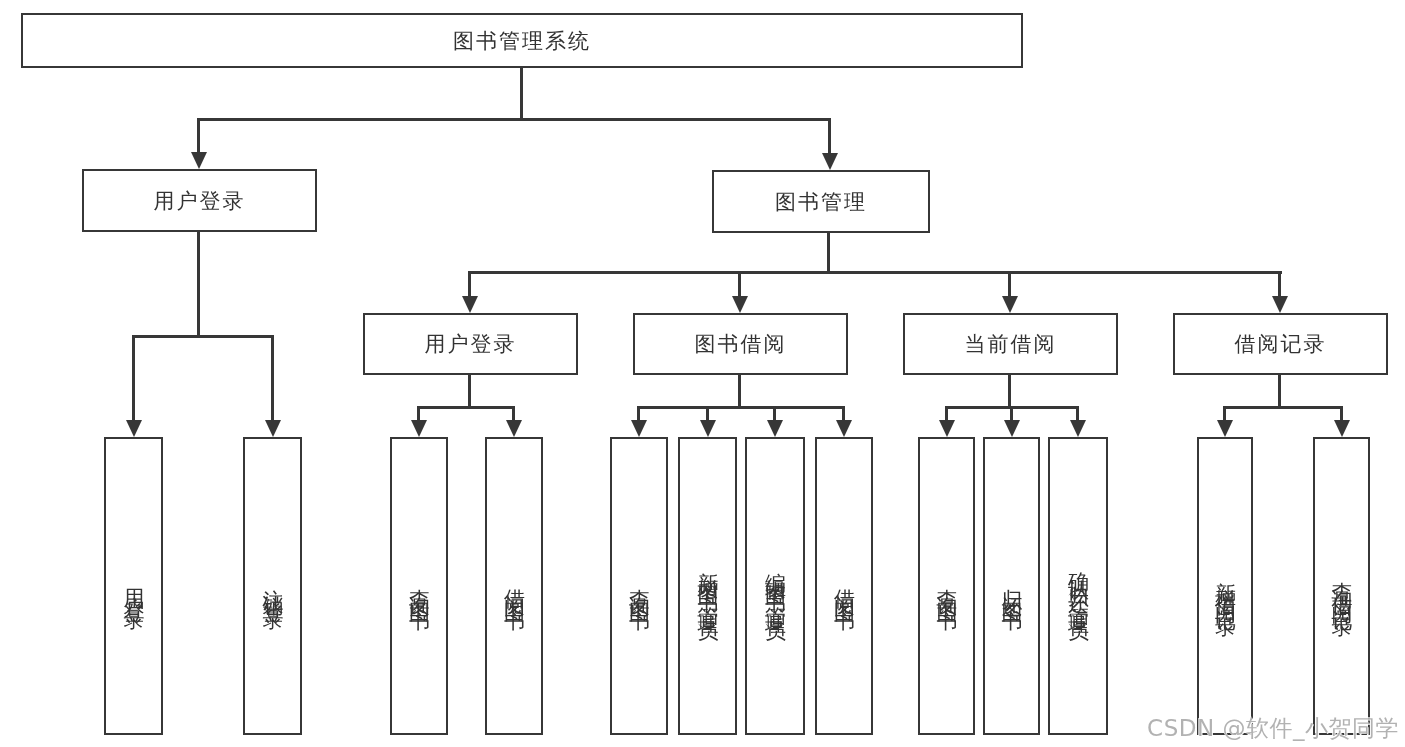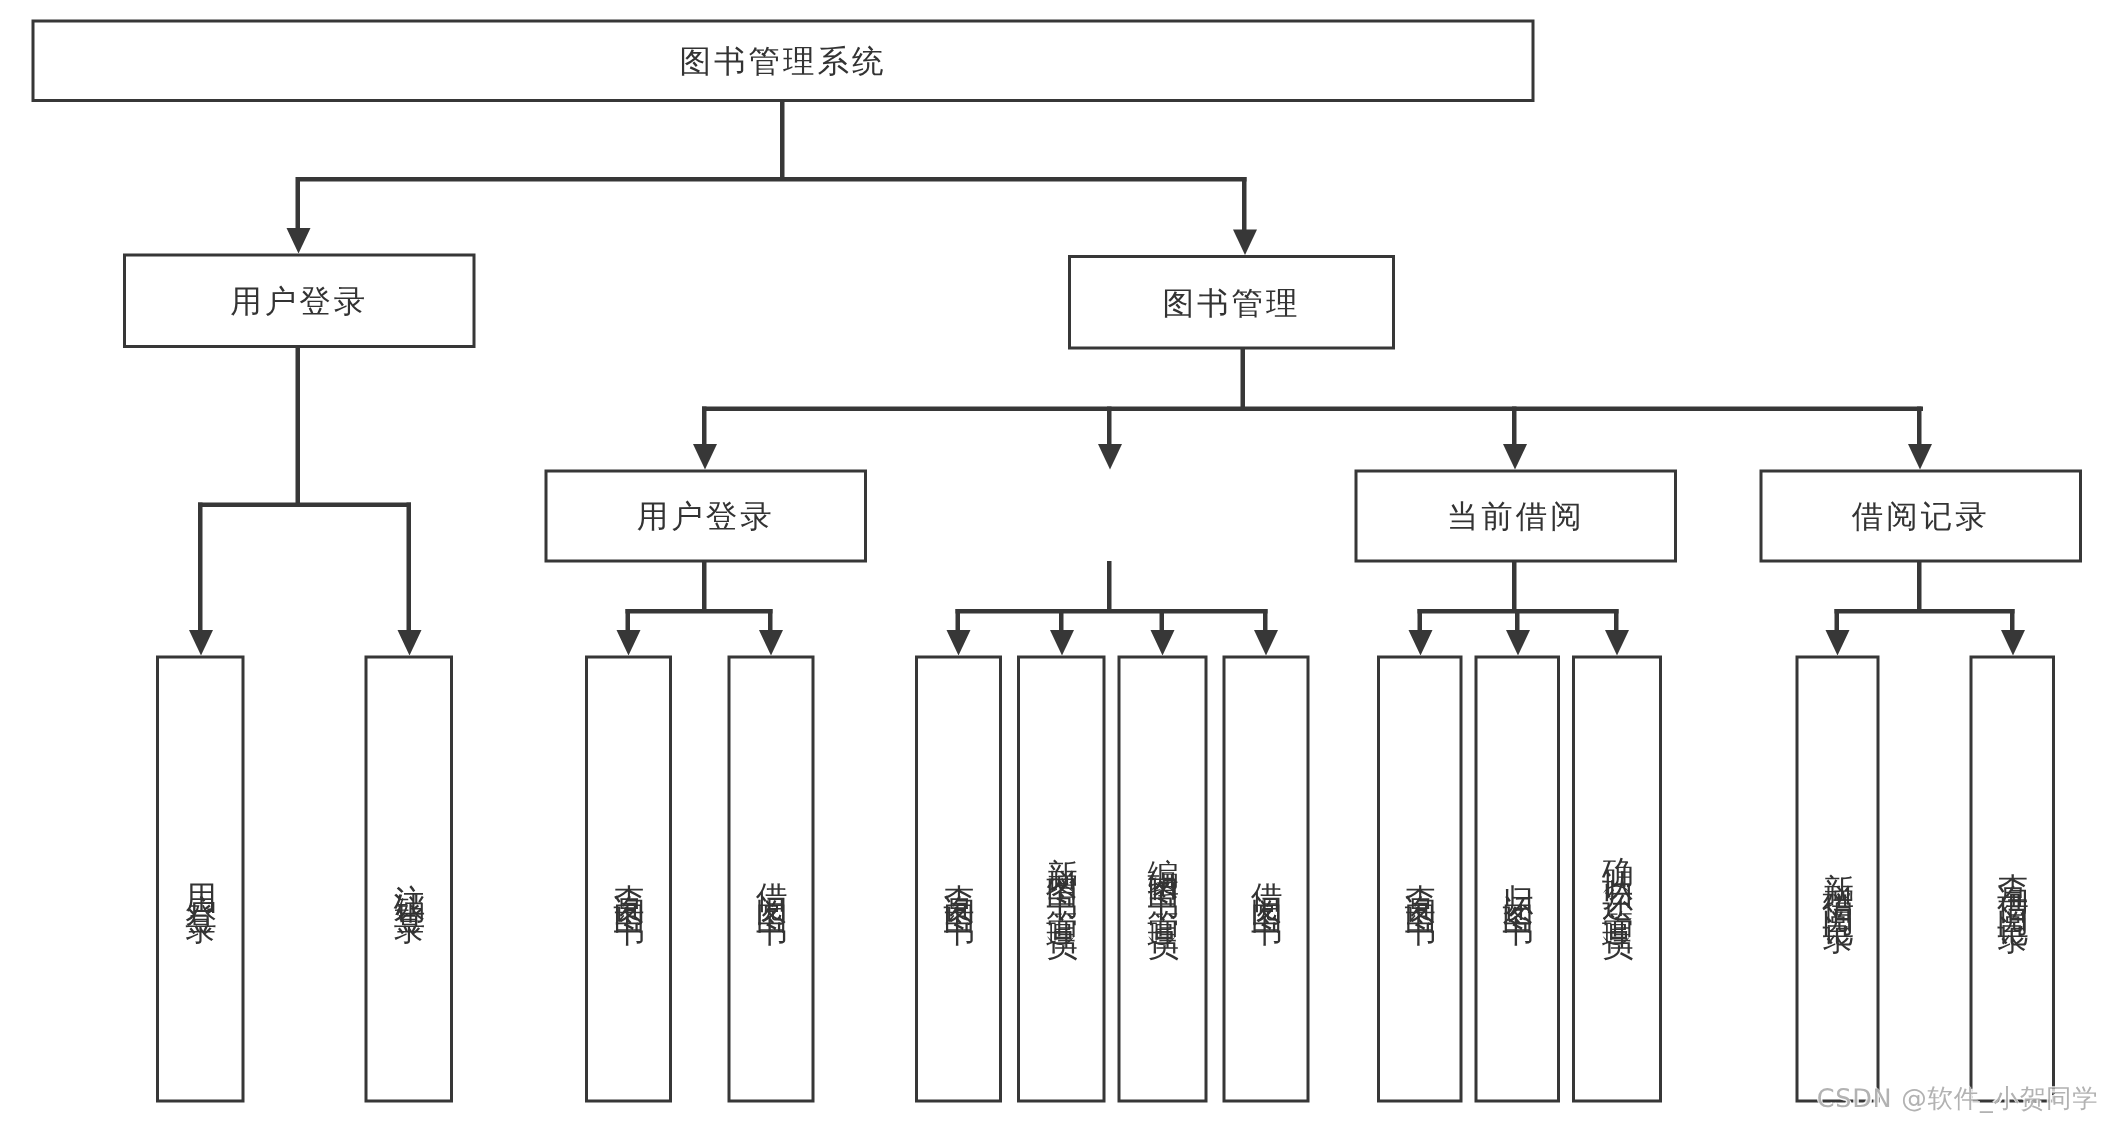--- a/index.html
+++ b/index.html
@@ -38,21 +38,21 @@
     position: absolute;
     width: 0; height: 0;
     border-left: 8px solid transparent;
     border-right: 8px solid transparent;
     border-top: 17px solid #373737;
   }
   .watermark {
     position: absolute;
     right: 6px;
     bottom: 3px;
-    font-size: 17px;
+    font-size: 23px;
     color: #b2b2b2;
     letter-spacing: 0.5px;
     white-space: nowrap;
     z-index: 5;
     text-shadow: 1px 1px 0 rgba(255,255,255,0.95), -1px -1px 0 rgba(255,255,255,0.85);
   }
 </style>
 </head>
 <body>
 
@@ -82,20 +82,21 @@
   <div class="vl" style="left:468px;top:271px;height:27px"></div>
   <div class="ah" style="left:462px;top:296px"></div>
   <div class="vl" style="left:738px;top:271px;height:27px"></div>
   <div class="ah" style="left:732px;top:296px"></div>
   <div class="vl" style="left:1008px;top:271px;height:27px"></div>
   <div class="ah" style="left:1002px;top:296px"></div>
   <div class="vl" style="left:1278px;top:271px;height:27px"></div>
   <div class="ah" style="left:1272px;top:296px"></div>
 
   <div class="box hbox" style="left:363px;top:313px;width:215px;height:62px">用户登录</div>
+  <div class="box hbox" style="left:633px;top:313px;width:215px;height:62px">图书借阅</div>
   <div class="box hbox" style="left:903px;top:313px;width:215px;height:62px">当前借阅</div>
   <div class="box hbox" style="left:1173px;top:313px;width:215px;height:62px">借阅记录</div>
 
   <div class="vl" style="left:468px;top:374px;height:34px"></div>
   <div class="vl" style="left:738px;top:374px;height:34px"></div>
   <div class="vl" style="left:1008px;top:374px;height:34px"></div>
   <div class="vl" style="left:1278px;top:374px;height:34px"></div>
 
   <div class="hl" style="left:417px;top:406px;width:98px"></div>
   <div class="hl" style="left:637px;top:406px;width:208px"></div>

